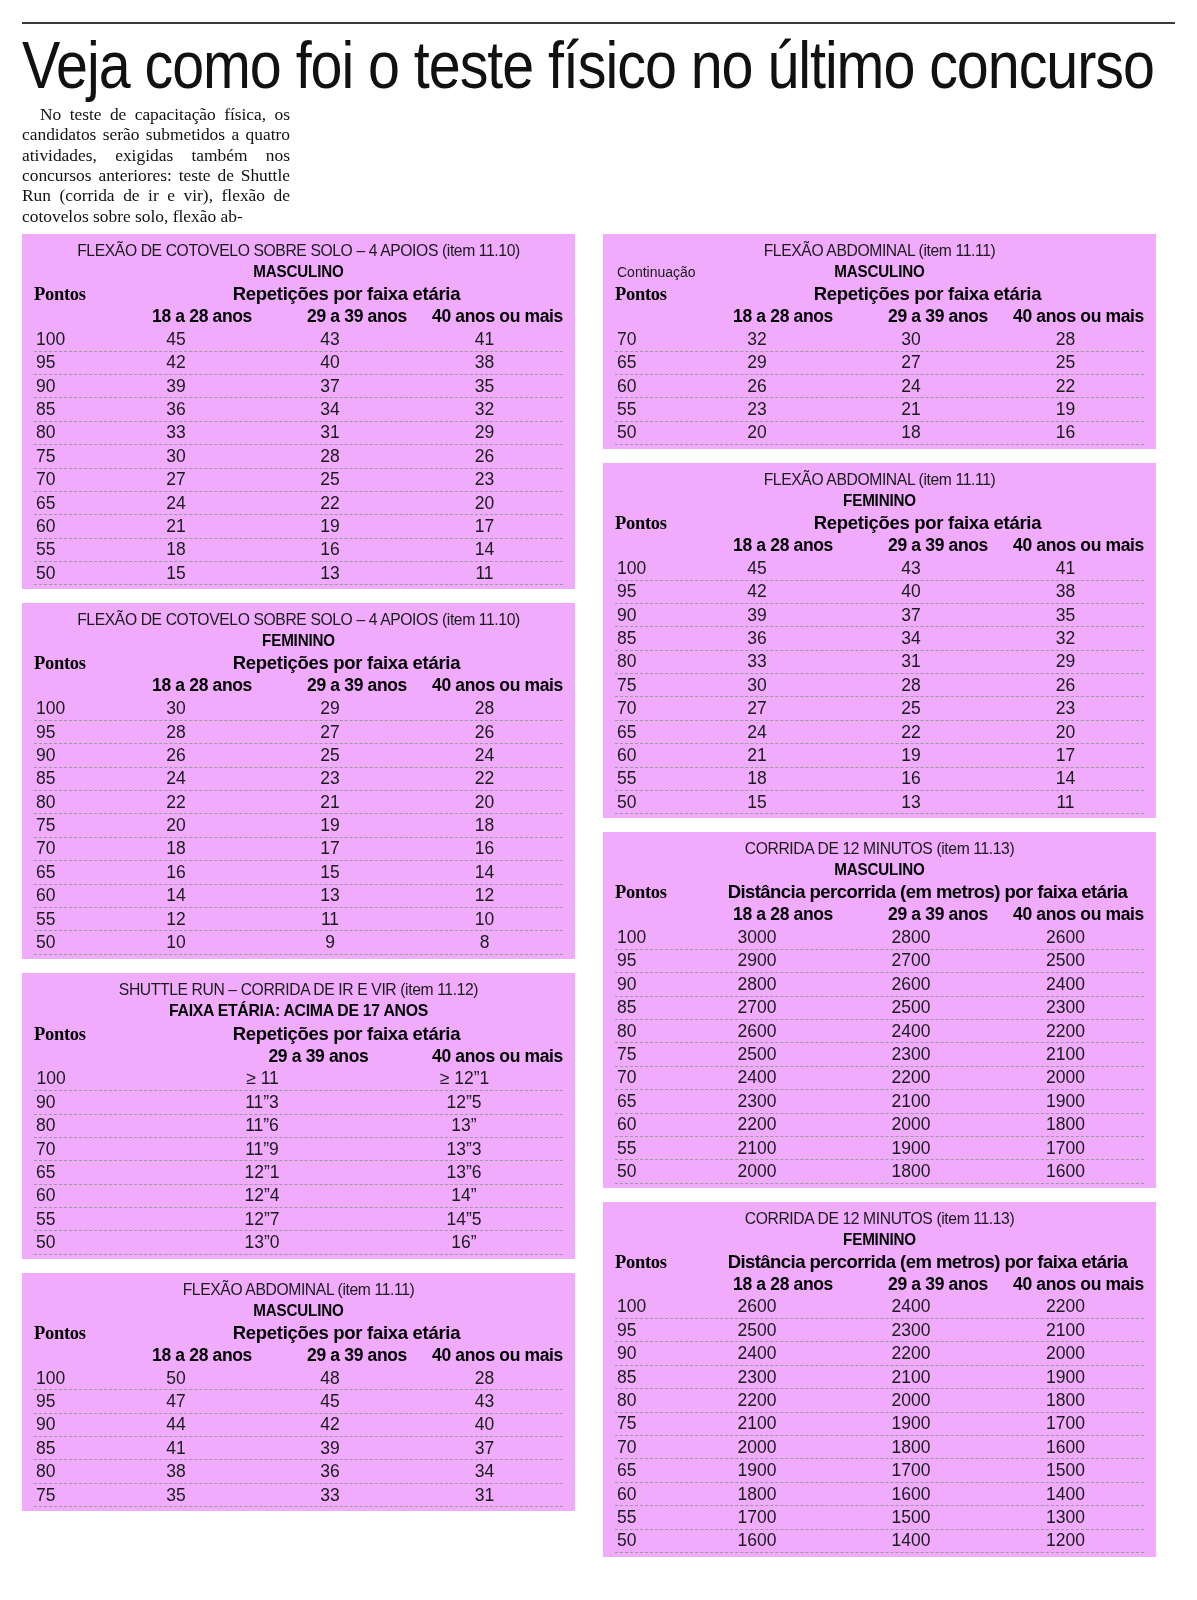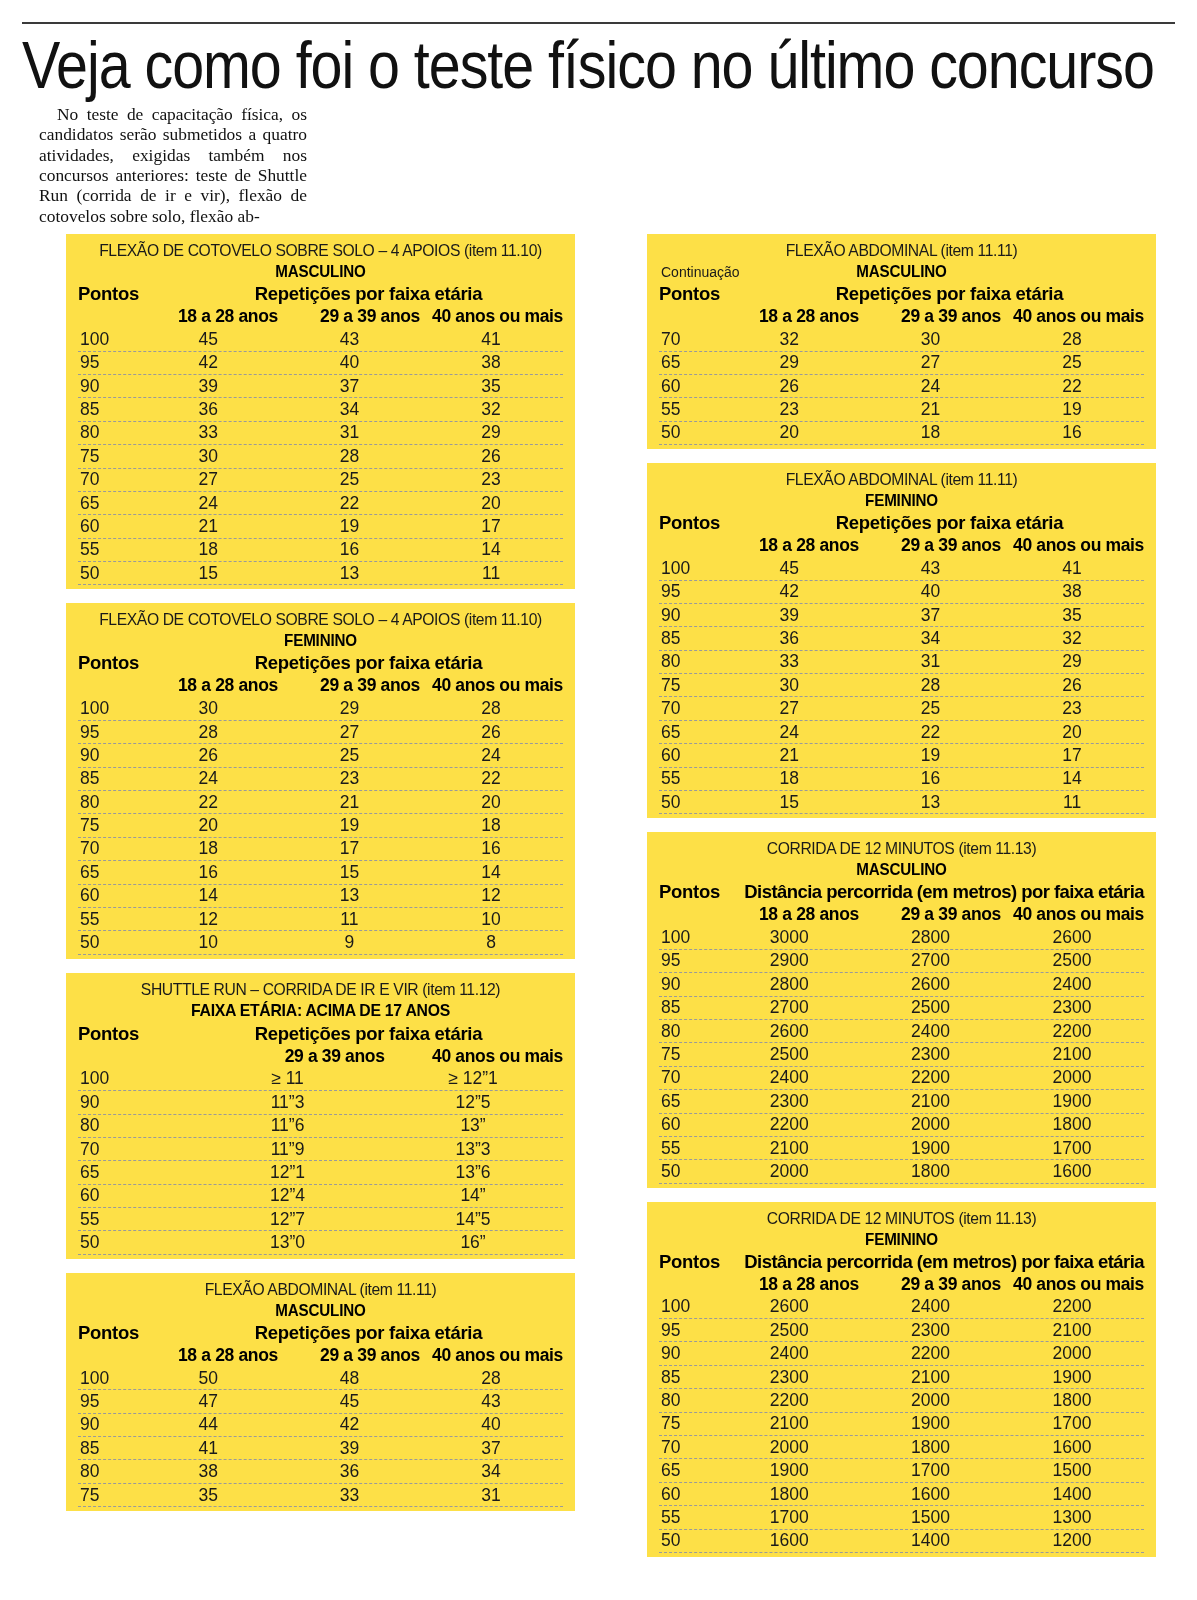--- a/index.html
+++ b/index.html
@@ -45,34 +45,33 @@
     margin:0;
     width:268px;
     font-family:"Liberation Serif", serif;
     font-size:17.4px;
     line-height:1.17;
     text-align:justify;
     text-justify:inter-word;
     hyphens:none;
     color:#111;
   }
-  .intro p.first { text-indent:18px;margin-left:17px; }
+  .intro p.first { text-indent:18px; }
 
   
   .cols { display:flex; gap:28px; align-items:flex-start; }
   .col { width:553px; }
   .col.right { padding-top:0; }
 
   
   .tbl {
-    background:#fde047;
+    background:#f0abfc;
     margin-bottom:14px;
     padding:7px 12px 4px 12px;
     position:relative;
-    margin-left:44px;
   }
   .tbl .cap {
     text-align:center;
     font-size:16.5px;
     font-weight:400;
     letter-spacing:-0.4px;
     transform:scaleX(0.95);
     color:#1a1a1a;
     margin-bottom:2px;
     white-space:nowrap;
@@ -105,20 +104,21 @@
   .hdr-row {
     display:flex;
     align-items:flex-end;
     margin-top:2px;
   }
   .hdr-row .pontos {
     width:96px;
     font-size:18.5px;
     font-weight:700;
     letter-spacing:-0.3px;
+    font-family:Liberation Serif, serif;
   }
   .hdr-row .sub {
     flex:1;
     text-align:center;
     font-size:18.5px;
     font-weight:700;
     letter-spacing:-0.3px;
     white-space:nowrap;
   }
   .hdr-row .sub.wide { font-size:18.5px; letter-spacing:-0.55px; }

